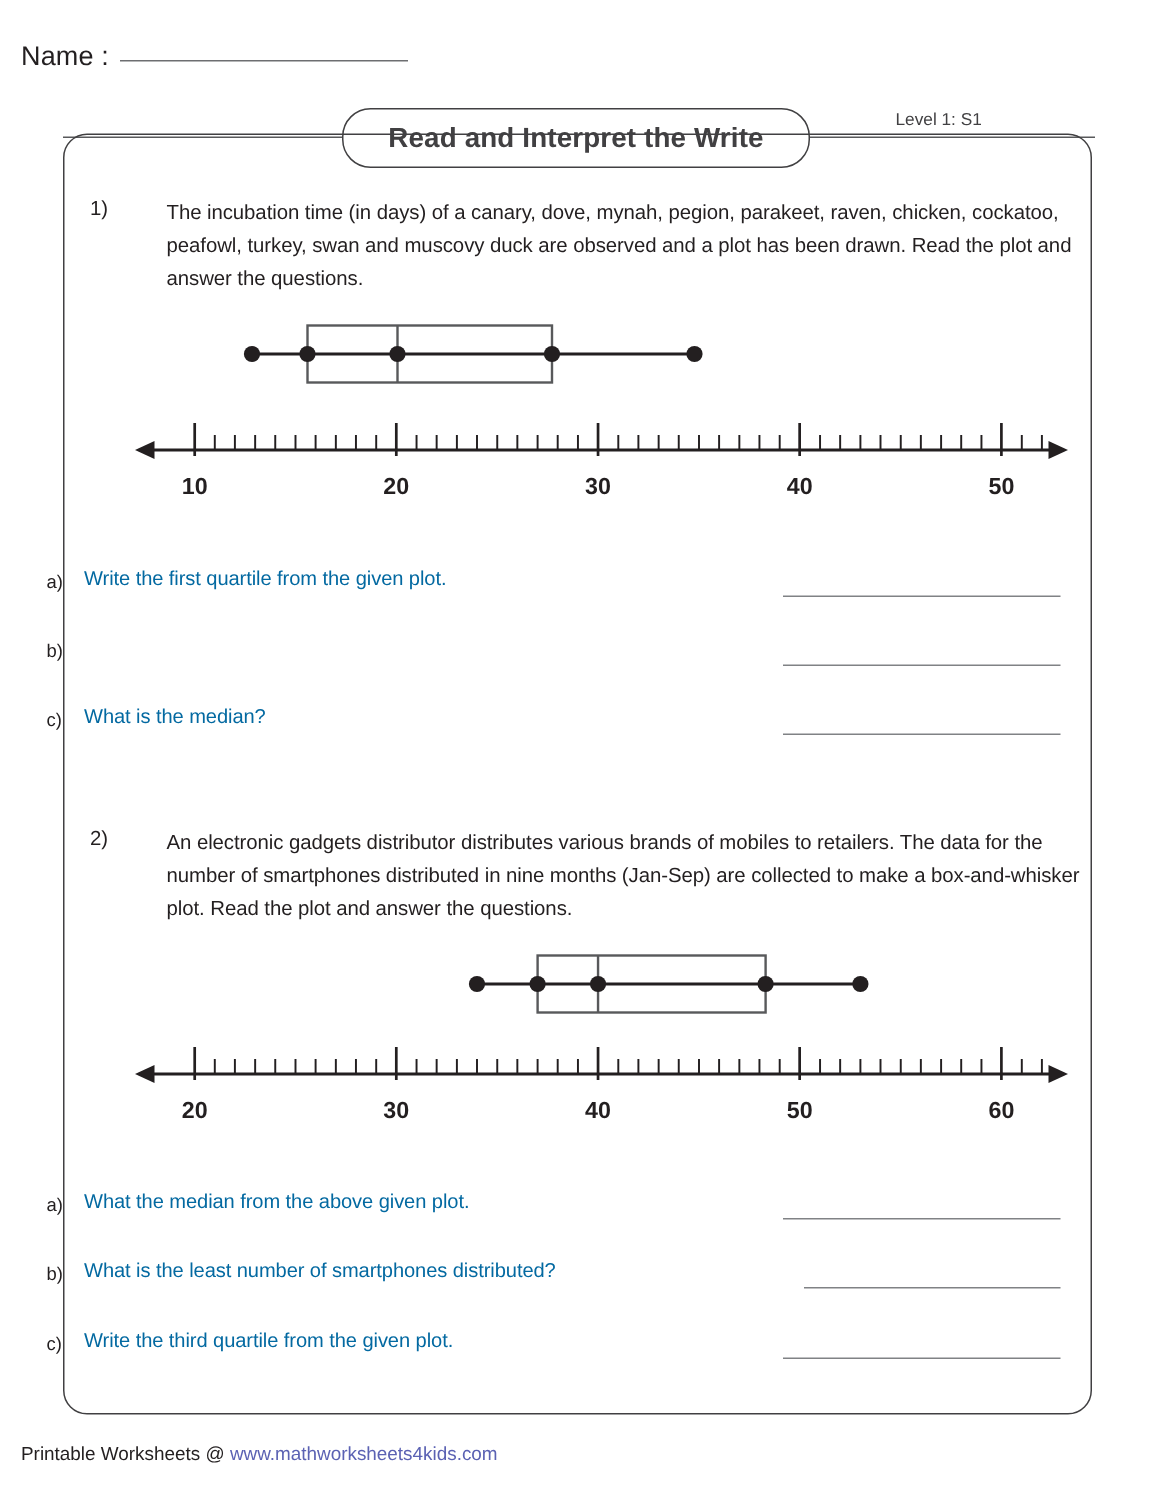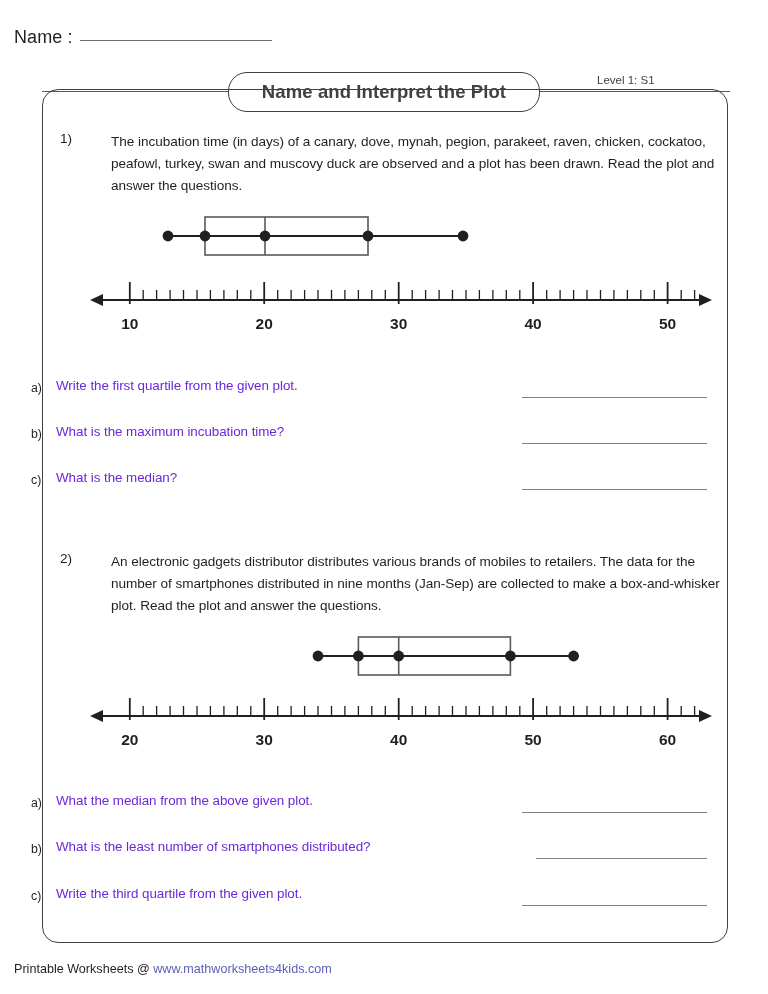--- a/index.html
+++ b/index.html
@@ -108,21 +108,21 @@
   .plot-wrap { position: absolute; left: 0; top: 0; font-weight: bold; }
 
   
   .subq { position: absolute; left: 0; width: 686px; height: 26px; }
   .subq-letter {
     position: absolute; left: 31px; top: 3px;
     font-size: 12.3px; color: #231f20;
   }
   .subq-text {
     position: absolute; left: 56px; top: 0;
-    font-size: 13.4px; color: #6d28d9;
+    font-size: 13.4px; color: #0369a1;
     letter-spacing: -.05px;
     white-space: nowrap;
     text-align: center;
   }
   .answer-rule {
     position: absolute;
     top: 19px;
     height: 0;
     border-bottom: 1.3px solid #808285;
   }
@@ -146,21 +146,21 @@
 
 <div class="name-row">
   <span class="name-label">Name :</span>
   <span class="name-rule"></span>
 </div>
 
 <div class="header-band">
   <div class="hdr-rule-left"></div>
   <div class="hdr-rule-right"></div>
   <div class="title-pill">
-    <span class="title-text">Name and Interpret the Plot</span>
+    <span class="title-text">Read and Interpret the Write</span>
   </div>
   <span class="level-text">Level 1: S1</span>
 </div>
 
 <div class="content-box"></div>
 
 <div class="problem" style="left:60px; top:131px; width:668px;">
   <span class="prob-num">1)</span>
   <div class="prob-text">The incubation time (in days) of a canary, dove, mynah, pegion, parakeet, raven, chicken, cockatoo, peafowl, turkey, swan and muscovy duck are observed and a plot has been drawn. Read the plot and answer the questions.</div>
 </div>
@@ -249,21 +249,20 @@
   </svg>
 </div>
 
 <div class="subq" style="top:378px;">
   <span class="subq-letter">a)</span>
   <span class="subq-text">Write the first quartile from the given plot.</span>
   <span class="answer-rule" style="left:522px; width:185px;"></span>
 </div>
 <div class="subq" style="top:424px;">
   <span class="subq-letter">b)</span>
-  <span class="subq-text">What is the maximum incubation time?</span>
   <span class="answer-rule" style="left:522px; width:185px;"></span>
 </div>
 <div class="subq" style="top:470px;">
   <span class="subq-letter">c)</span>
   <span class="subq-text">What is the median?</span>
   <span class="answer-rule" style="left:522px; width:185px;"></span>
 </div>
 
 <div class="problem" style="left:60px; top:551px; width:668px;">
   <span class="prob-num">2)</span>

